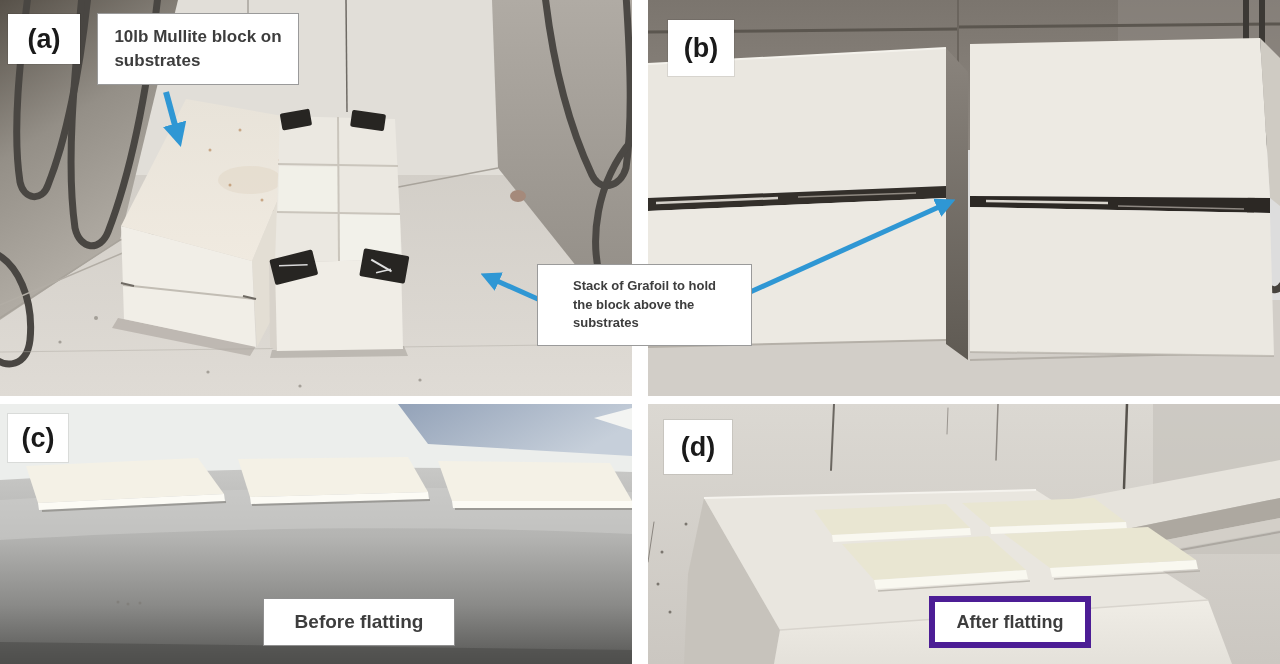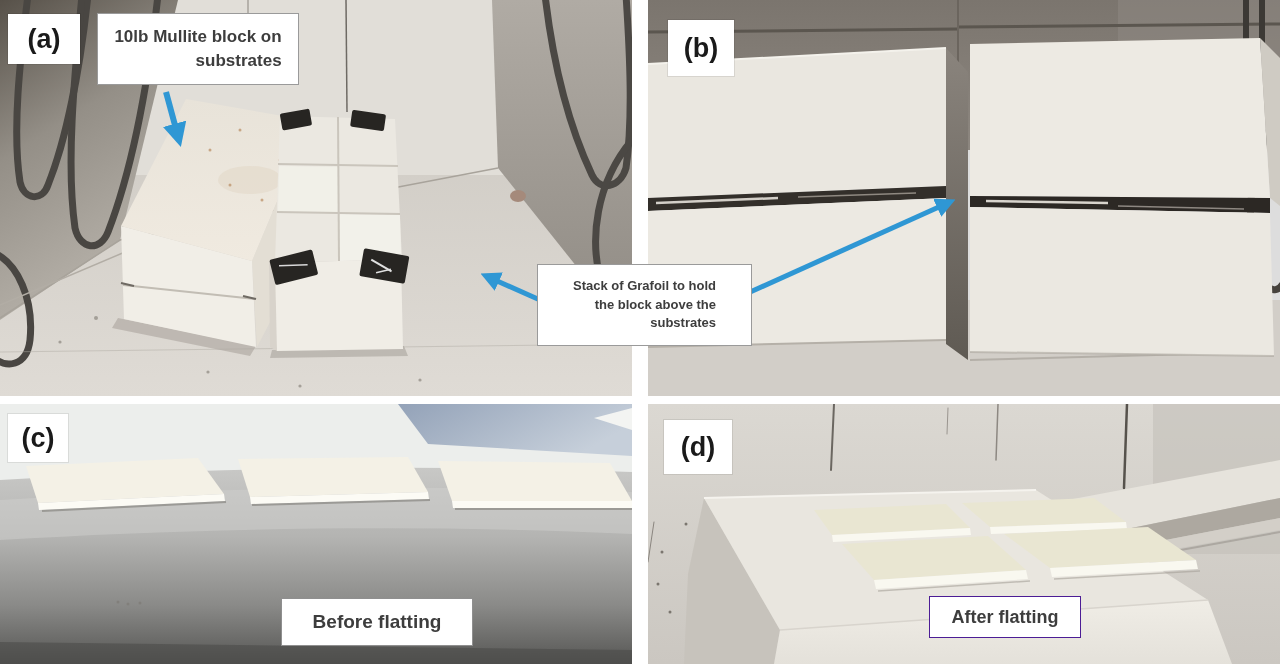--- a/index.html
+++ b/index.html
@@ -13,31 +13,31 @@
   #panel-c{left:0;top:404px;width:632px;height:260px;}
   #panel-d{left:648px;top:404px;width:632px;height:260px;}
   .panel svg{display:block;width:100%;height:100%;}
   .corner-label{
     position:absolute;background:#ffffff;color:#1a1a1a;
     font-weight:bold;font-size:27px;display:flex;align-items:center;justify-content:center;
     box-shadow:0 0 0 1px rgba(0,0,0,0.08);
   }
   .callout{
     position:absolute;background:#ffffff;border:1px solid #9a9a9a;color:#3d3d3d;
-    font-weight:bold;text-align:right;white-space:pre-line;
+    font-weight:bold;text-align:left;white-space:pre-line;
     display:flex;align-items:center;justify-content:center;z-index:6;line-height:1.42;
   }
   #callout-mullite{left:97px;top:13px;width:200px;height:70px;font-size:17px;}
   #callout-grafoil{left:537px;top:264px;width:213px;height:80px;font-size:13px;}
   .caption{
     position:absolute;background:#ffffff;color:#3d3d3d;font-weight:bold;text-align:center;
     display:flex;align-items:center;justify-content:center;z-index:4;
   }
-  #caption-before{left:281px;top:194px;width:190px;height:46px;font-size:19px;border:1px solid #8f8f8f;}
-  #caption-after{left:281px;top:192px;width:150px;height:40px;font-size:18px;border:1px solid #4c1d95;}
+  #caption-before{left:263px;top:194px;width:190px;height:46px;font-size:19px;border:1px solid #8f8f8f;}
+  #caption-after{left:281px;top:192px;width:150px;height:40px;font-size:18px;border:6px solid #4c1d95;}
   #overlay{position:absolute;left:0;top:0;width:1280px;height:664px;z-index:5;pointer-events:none;}
 </style>
 </head>
 <body>
 
 <div class="figure">
 
   <div class="panel" id="panel-a">
     <svg viewBox="0 0 632 396" preserveAspectRatio="none">
       <defs>

